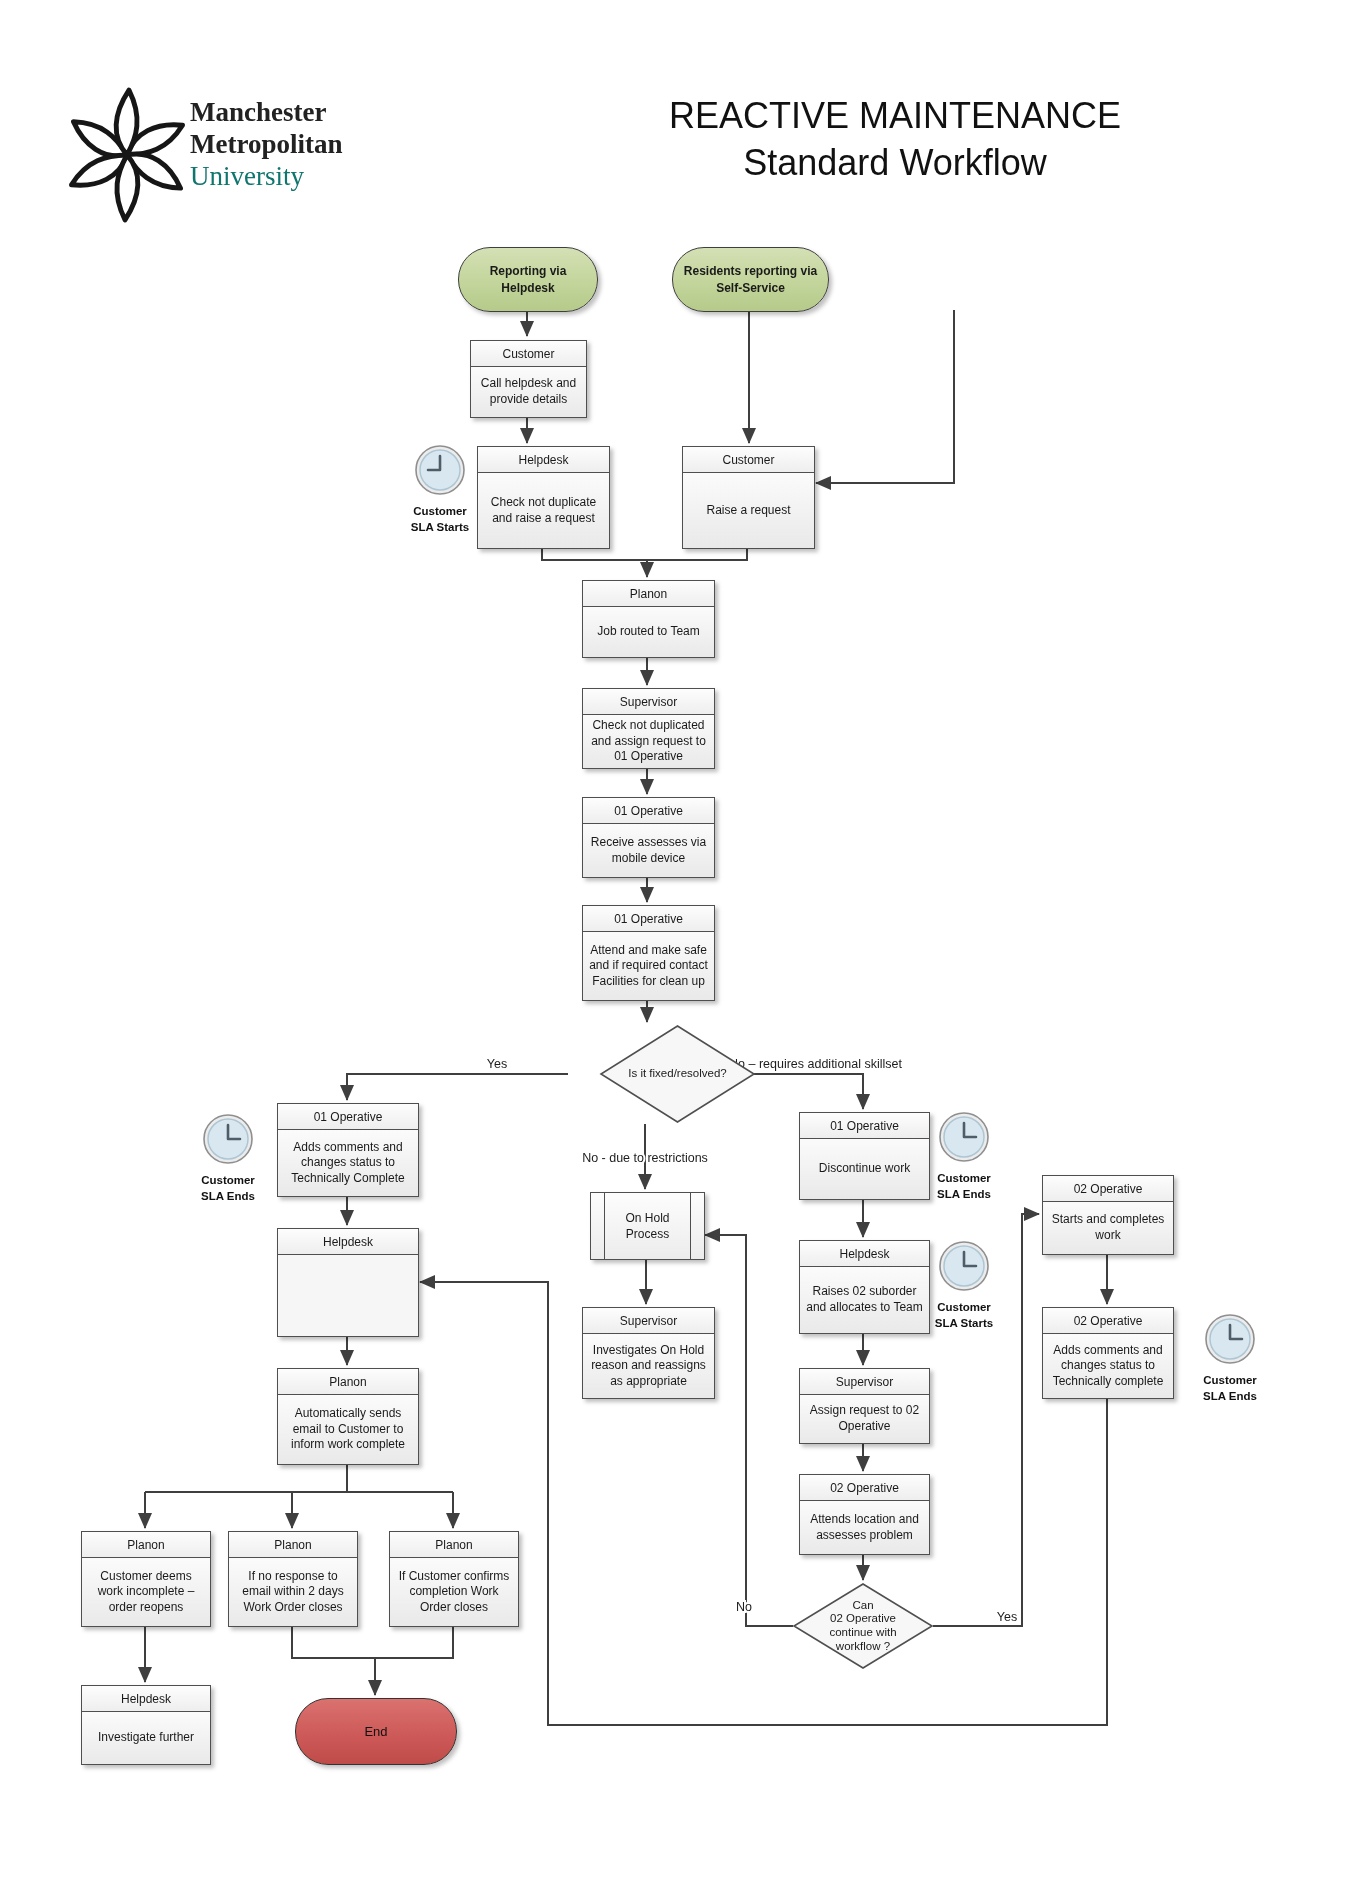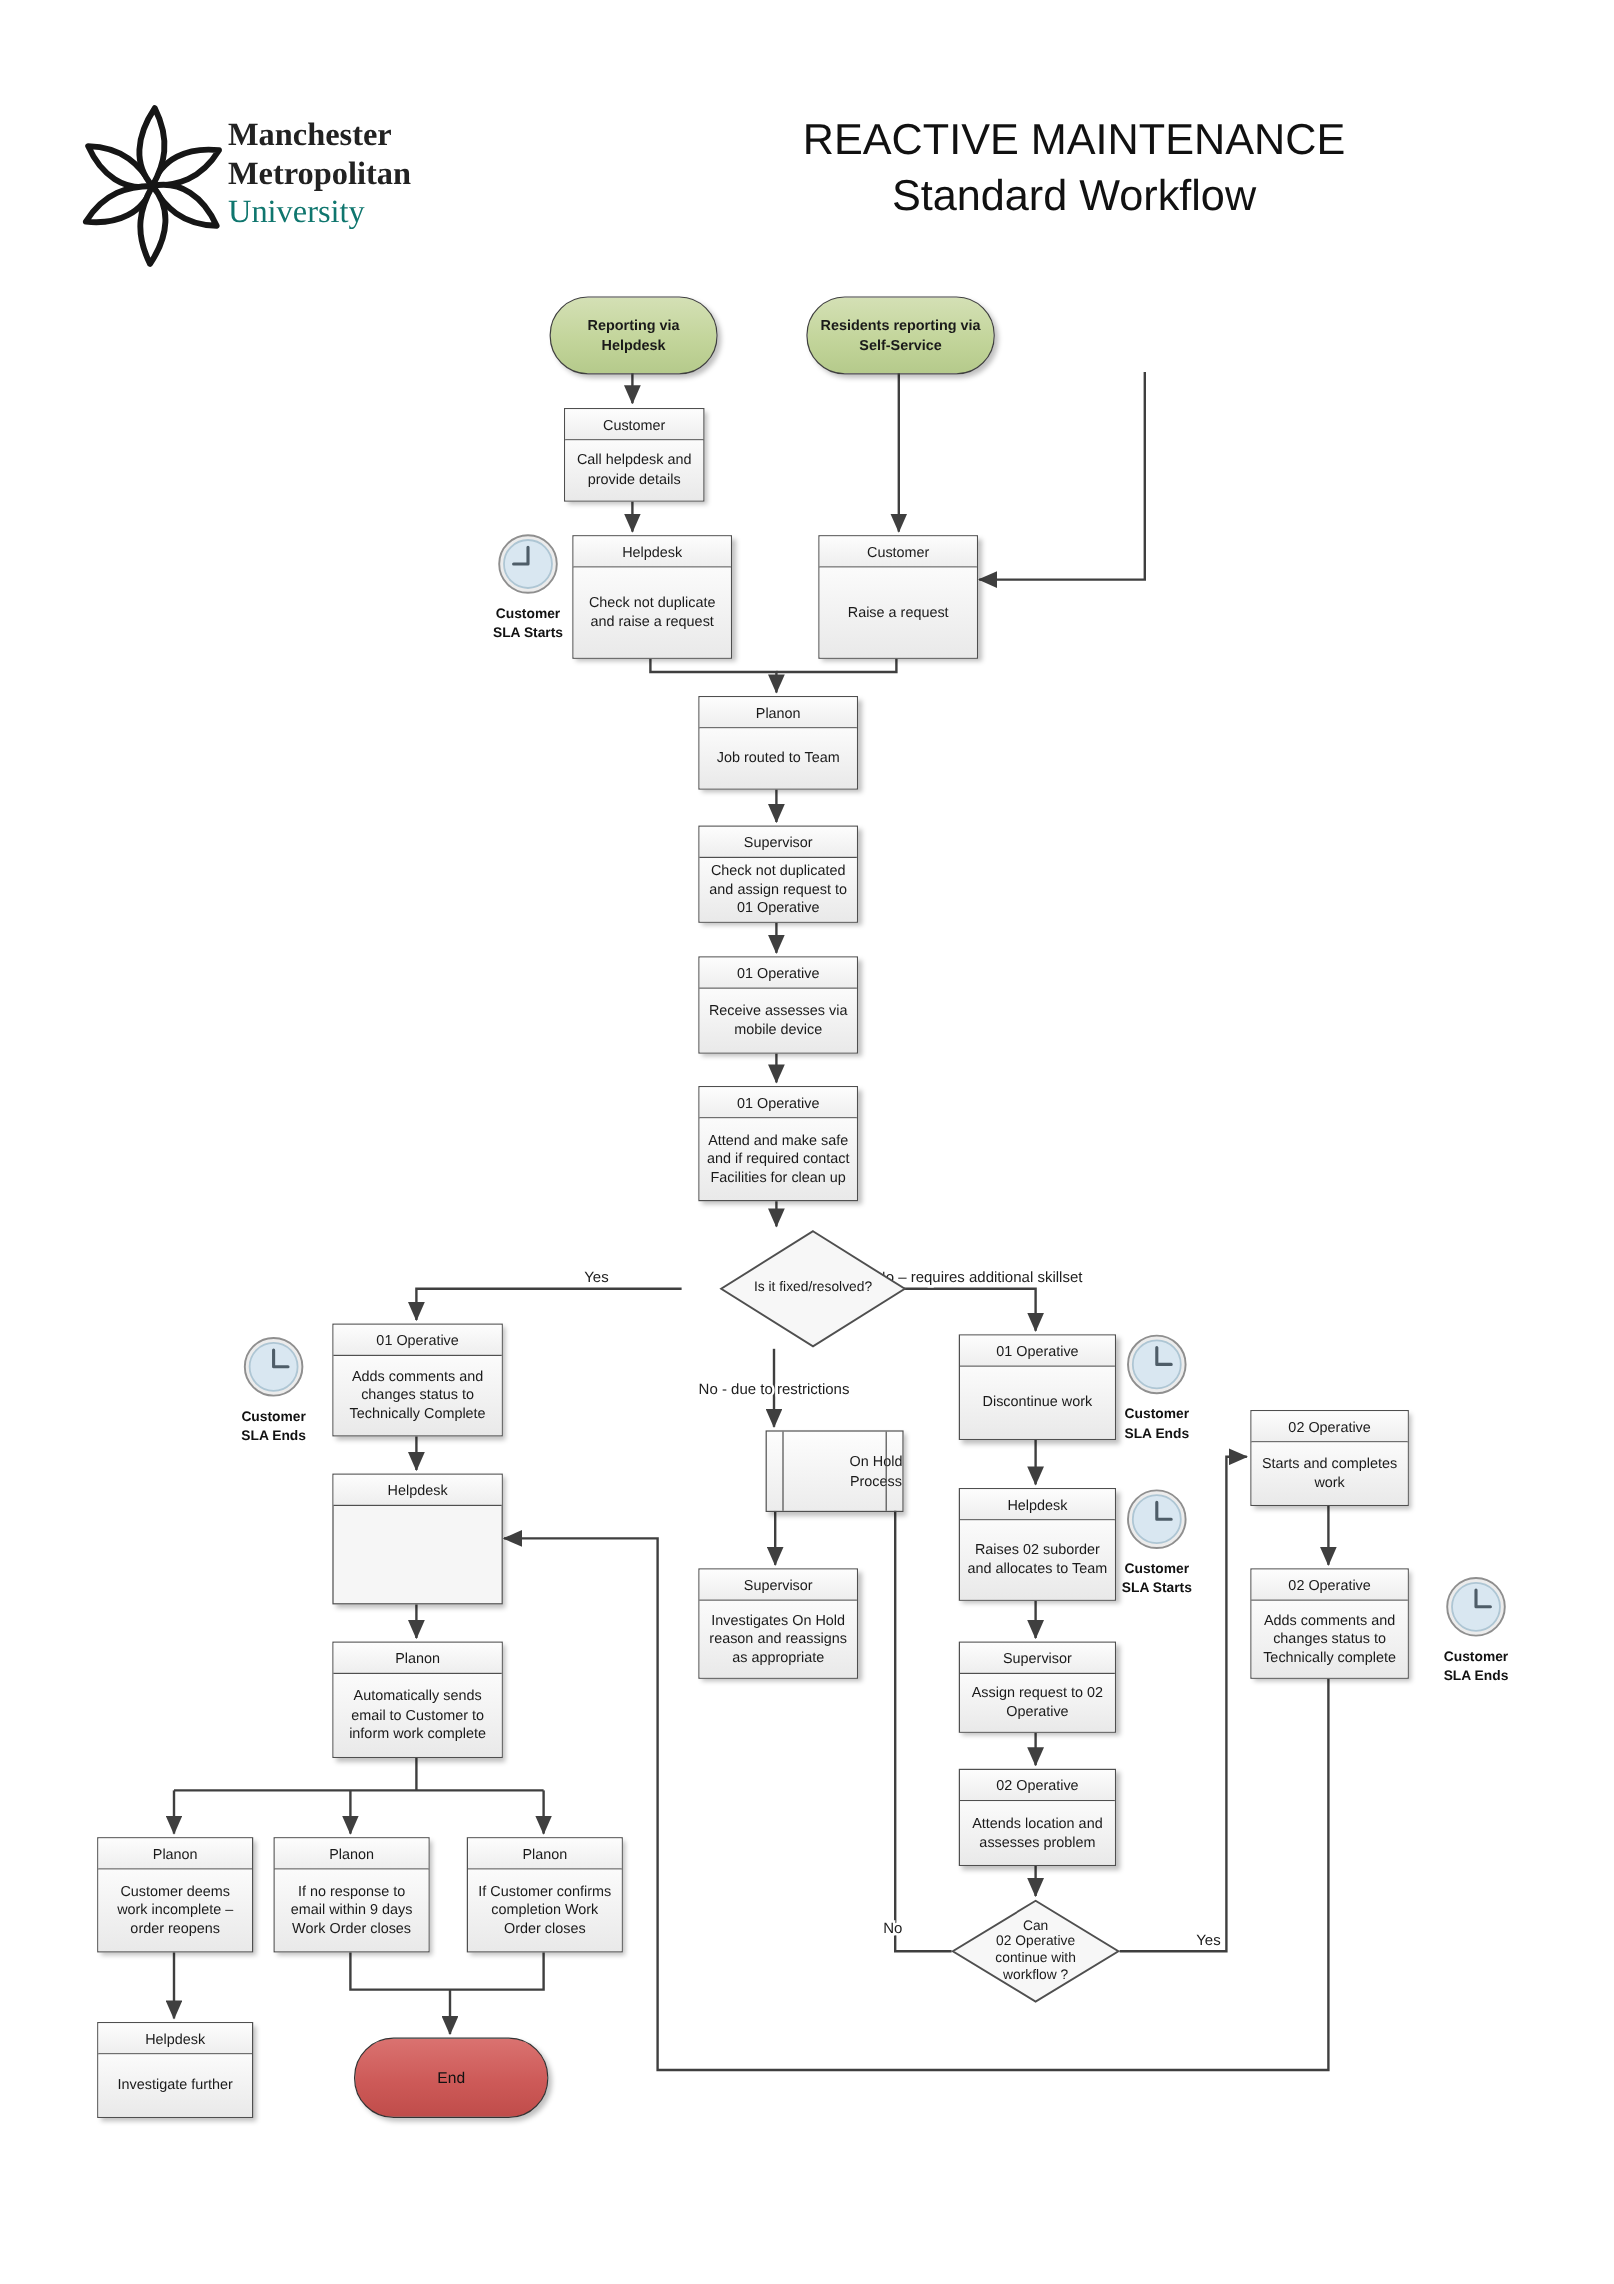--- a/index.html
+++ b/index.html
@@ -35,24 +35,24 @@
          background:linear-gradient(180deg,#da7270 0%,#cd5a58 55%,#c04c4a 100%);
          box-shadow:3px 3px 4px rgba(0,0,0,.25);color:#111;}
 
   .decision{position:absolute;}
   .decision svg{position:absolute;left:0;top:0;width:100%;height:100%;overflow:visible;}
   .decision polygon{fill:#f7f7f7;stroke:#4f4f4f;stroke-width:1.6;}
   .decision-text{position:absolute;left:0;top:0;right:0;bottom:0;display:flex;align-items:center;
                  justify-content:center;text-align:center;font-size:11.5px;line-height:1.18;
                  white-space:pre-line;}
 
-  .onhold{position:absolute;display:flex;align-items:center;justify-content:flex-end;
+  .onhold{position:absolute;display:flex;align-items:center;justify-content:center;
           text-align:center;font-size:12px;line-height:1.35;white-space:pre-line;
           border:1.6px solid #4f4f4f;background:linear-gradient(180deg,#fdfdfd,#ececec);
-          box-shadow:3px 3px 4px rgba(0,0,0,.25);margin-left:48px;}
+          box-shadow:3px 3px 4px rgba(0,0,0,.25);}
   .onhold::before,.onhold::after{content:"";position:absolute;top:0;bottom:0;width:0;
           border-left:1.6px solid #4f4f4f;}
   .onhold::before{left:13px;}
   .onhold::after{right:13px;}
 
   .clock{position:absolute;width:52px;text-align:center;}
   .clock-label{margin-top:3px;margin-left:-24px;width:100px;font-weight:bold;font-size:11.5px;
                line-height:1.4;white-space:pre-line;color:#111;}
   .clock-ring{fill:#ececec;stroke:#8f8f8f;stroke-width:1.6;}
   .clock-face{fill:#d9e7f1;stroke:#aec6d4;stroke-width:1.5;}
@@ -193,21 +193,21 @@
   <div class="node" style="left:277px;top:1368px;width:140px;height:95px">
     <div class="node-header">Planon</div>
     <div class="node-body">Automatically sends email to Customer to inform work complete</div>
   </div>
   <div class="node" style="left:81px;top:1531px;width:128px;height:94px">
     <div class="node-header">Planon</div>
     <div class="node-body">Customer deems work incomplete – order reopens</div>
   </div>
   <div class="node" style="left:228px;top:1531px;width:128px;height:94px">
     <div class="node-header">Planon</div>
-    <div class="node-body">If no response to email within 9 days Work Order closes</div>
+    <div class="node-body">If no response to email within 2 days Work Order closes</div>
   </div>
   <div class="node" style="left:389px;top:1531px;width:128px;height:94px">
     <div class="node-header">Planon</div>
     <div class="node-body">If Customer confirms completion Work Order closes</div>
   </div>
   <div class="node" style="left:81px;top:1685px;width:128px;height:78px">
     <div class="node-header">Helpdesk</div>
     <div class="node-body">Investigate further</div>
   </div>
   <div class="end-node" style="left:295px;top:1698px;width:160px;height:65px">

